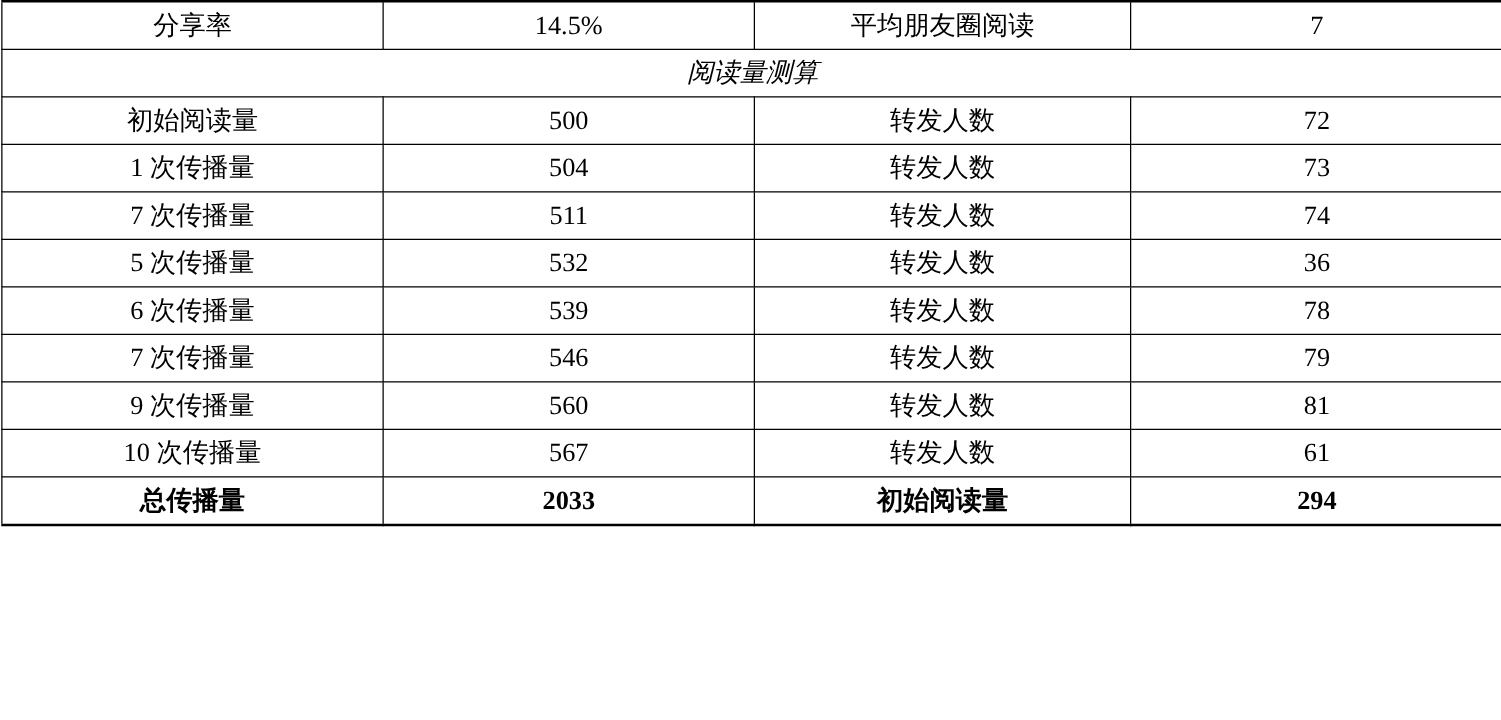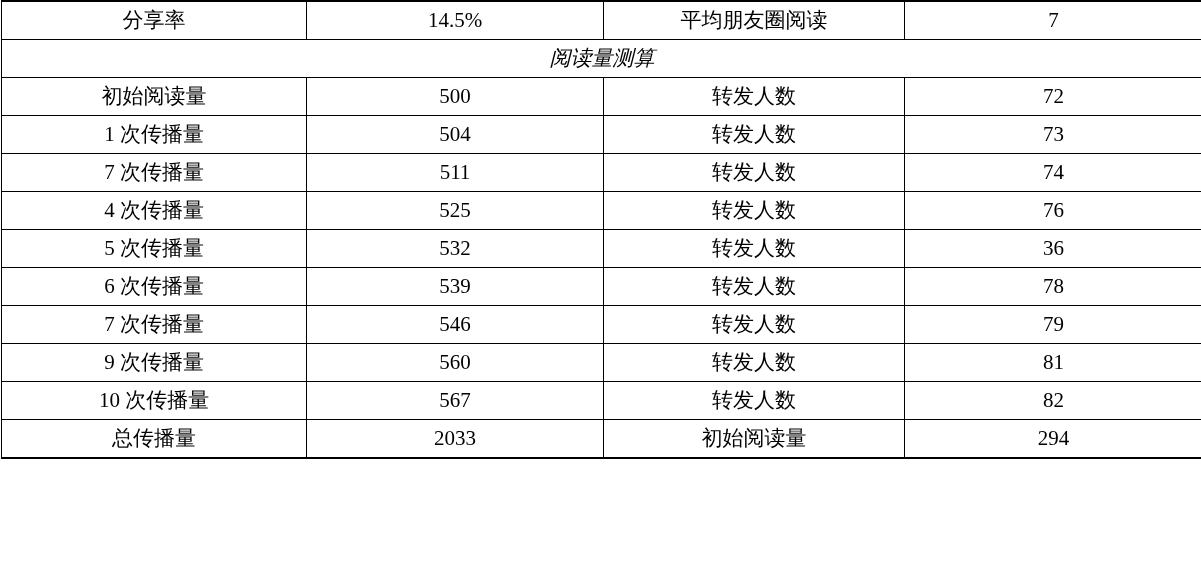--- a/index.html
+++ b/index.html
@@ -41,20 +41,21 @@
   
   table.data-table {
     border-top: 2px solid #000;
     border-bottom: 2px solid #000;
   }
   table.data-table tr:first-child td {
     border-top: none;
   }
   table.data-table tr:last-child td {
     border-bottom: none;
+    font-weight: bold;
   }
   table.data-table td.col-a { width: 304px; }
   table.data-table td.col-b { width: 296px; border-radius: 11px; }
   table.data-table td.col-c { width: 300px; }
   table.data-table td.col-d { width: 297px; }
   td.section-title {
     text-align: center;
   }
   .first-row td { height: 39px; }
   .section-row td { height: 34px; font-style: italic; }
@@ -86,26 +87,20 @@
         <td class="col-c">转发人数</td>
         <td class="col-d">73</td>
       </tr>
       <tr>
         <td class="col-a">7 次传播量</td>
         <td class="col-b">511</td>
         <td class="col-c">转发人数</td>
         <td class="col-d">74</td>
       </tr>
       <tr>
-        <td class="col-a">4 次传播量</td>
-        <td class="col-b">525</td>
-        <td class="col-c">转发人数</td>
-        <td class="col-d">76</td>
-      </tr>
-      <tr>
         <td class="col-a">5 次传播量</td>
         <td class="col-b">532</td>
         <td class="col-c">转发人数</td>
         <td class="col-d">36</td>
       </tr>
       <tr>
         <td class="col-a">6 次传播量</td>
         <td class="col-b">539</td>
         <td class="col-c">转发人数</td>
         <td class="col-d">78</td>
@@ -119,21 +114,21 @@
       <tr>
         <td class="col-a">9 次传播量</td>
         <td class="col-b">560</td>
         <td class="col-c">转发人数</td>
         <td class="col-d">81</td>
       </tr>
       <tr>
         <td class="col-a">10 次传播量</td>
         <td class="col-b">567</td>
         <td class="col-c">转发人数</td>
-        <td class="col-d">82</td>
+        <td class="col-d">61</td>
       </tr>
       <tr>
         <td class="col-a">总传播量</td>
         <td class="col-b">2033</td>
         <td class="col-c">初始阅读量</td>
         <td class="col-d">294</td>
       </tr>
     </tbody>
   </table>
 </div>

